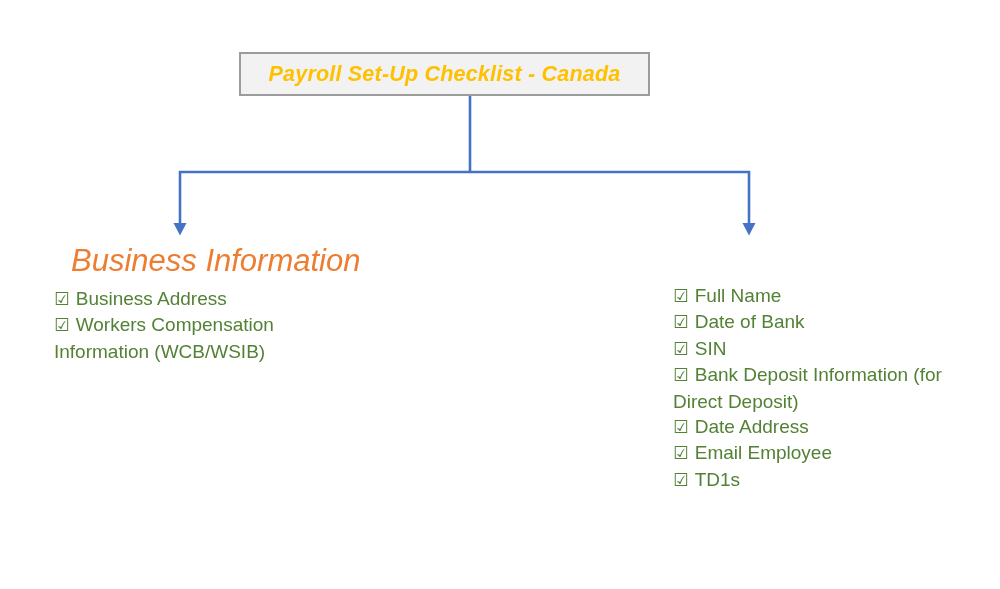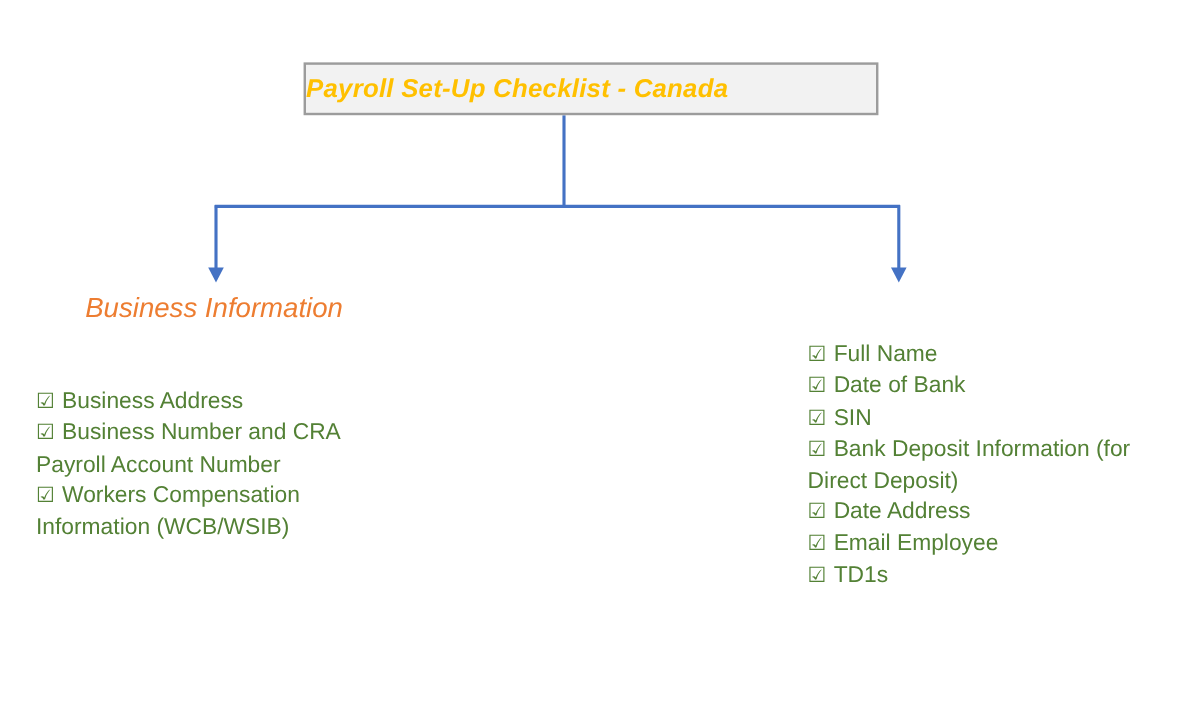--- a/index.html
+++ b/index.html
@@ -7,57 +7,57 @@
   body {
     width: 1000px; height: 589px;
     position: relative;
     overflow: hidden;
     font-family: "Liberation Sans", "DejaVu Sans", sans-serif;
   }
   .canvas { position: absolute; inset: 0; width: 1000px; height: 589px; }
 
   .title-box {
     position: absolute;
-    left: 253px; top: 52px;
-    width: 479px; height: 44px;
+    left: 239px; top: 52px;
+    width: 411px; height: 44px;
     background: var(--box-fill);
     border: 2px solid var(--box-border);
-    display: flex; align-items: center; justify-content: flex-start;
+    display: flex; align-items: center; justify-content: center;
   }
   .title-box .title-text {
     font-size: 21.5px;
     font-weight: bold;
     font-style: italic;
     color: var(--title-text);
     letter-spacing: 0.2px;
     white-space: nowrap;
   }
 
   svg.connector { position: absolute; left: 0; top: 0; }
   svg.connector line { stroke: var(--connector); stroke-width: 2.6; }
   svg.connector polygon { fill: var(--connector); }
 
   .section-heading {
     position: absolute;
-    font-size: 23px;
+    font-size: 31px;
     font-style: italic;
     font-weight: 500;
     color: var(--heading);
     white-space: nowrap;
   }
   .heading-business { left: 71px; top: 243px; }
   .heading-employee { left: 675px; top: 239px; }
 
   .checklist {
     position: absolute;
     color: var(--item-text);
     font-size: 19px;
     line-height: 25.4px;
   }
-  .list-business { left: 30px; top: 286px; width: 330px; margin-top: 36px; }
+  .list-business { left: 54px; top: 286px; width: 330px; }
   .list-employee { left: 673px; top: 283px; width: 330px; }
 
   .item { white-space: pre-wrap; }
   .item .cb {
     font-family: "DejaVu Sans", sans-serif;
     font-size: 17.5px;
     margin-right: 6px;
   }
 </style>
 </head>
@@ -76,22 +76,20 @@
 
   <div class="title-box">
     <span class="title-text">Payroll Set-Up Checklist - Canada</span>
   </div>
 
   <div class="section-heading heading-business">Business Information</div>
 
 
   <div class="checklist list-business">
       <div class="item"><span class="cb">☑</span><span>Business Address</span></div>
-      <div class="item"><span class="cb">☑</span><span>Business Number and CRA
-Payroll Account Number</span></div>
       <div class="item"><span class="cb">☑</span><span>Workers Compensation
 Information (WCB/WSIB)</span></div>
     </div>
 
   <div class="checklist list-employee">
       <div class="item"><span class="cb">☑</span><span>Full Name</span></div>
       <div class="item"><span class="cb">☑</span><span>Date of Bank</span></div>
       <div class="item"><span class="cb">☑</span><span>SIN</span></div>
       <div class="item"><span class="cb">☑</span><span>Bank Deposit Information (for
 Direct Deposit)</span></div>

